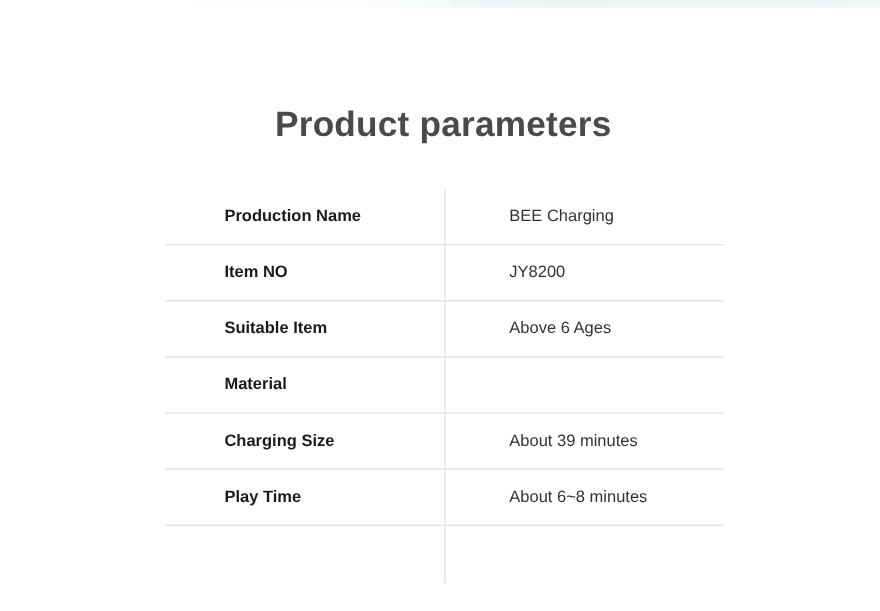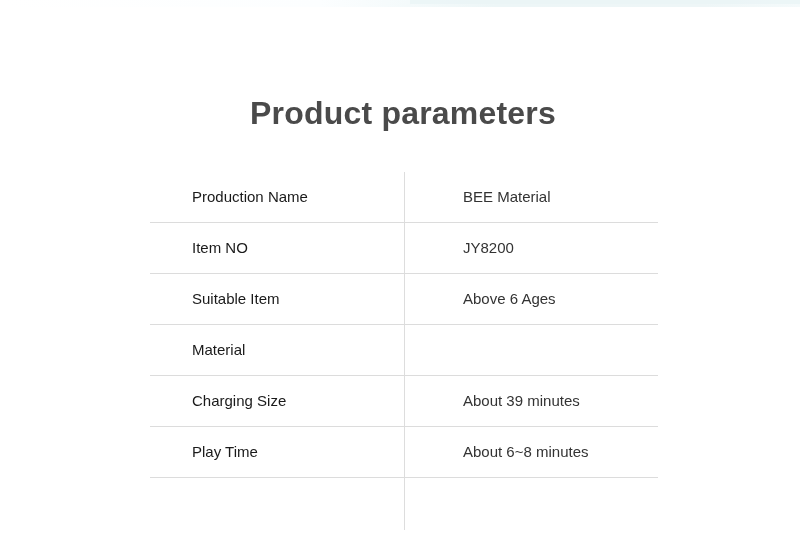--- a/index.html
+++ b/index.html
@@ -82,23 +82,23 @@
     display: flex;
     align-items: center;
   }
   .spec-row.last {
     border-bottom: none;
     height: 53px;
   }
 
   .spec-label {
     position: absolute;
-    left: 42px;           
+    left: 54px;           
     font-size: 15px;
-    font-weight: normal;
+    font-weight: bold;
     color: #1a1a1a;
     white-space: nowrap;
     line-height: 20px;
   }
   .spec-value {
     position: absolute;
     left: 313px;          
     font-size: 15px;
     font-weight: normal;
     color: #333333;
@@ -113,21 +113,21 @@
 <div id="top-tint-2"></div>
 
 <div id="page-title">Product parameters</div>
 
 <div id="spec-table">
 
   <div id="column-divider"></div>
 
   <div class="spec-row">
     <div class="spec-label">Production Name</div>
-    <div class="spec-value">BEE Material</div>
+    <div class="spec-value">BEE Charging</div>
   </div>
 
   <div class="spec-row">
     <div class="spec-label">Item NO</div>
     <div class="spec-value">JY8200</div>
   </div>
 
   <div class="spec-row">
     <div class="spec-label">Suitable Item</div>
     <div class="spec-value">Above 6 Ages</div>

